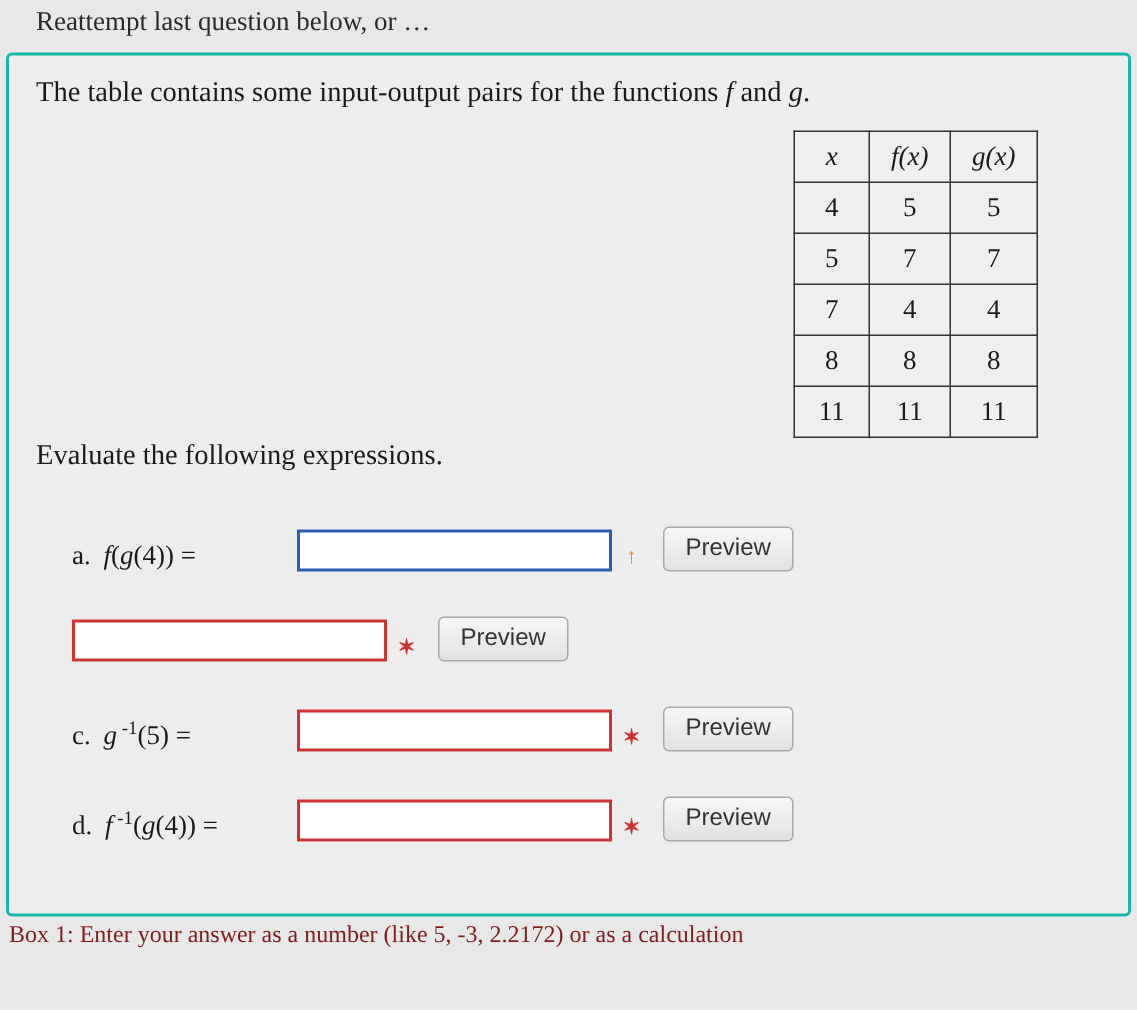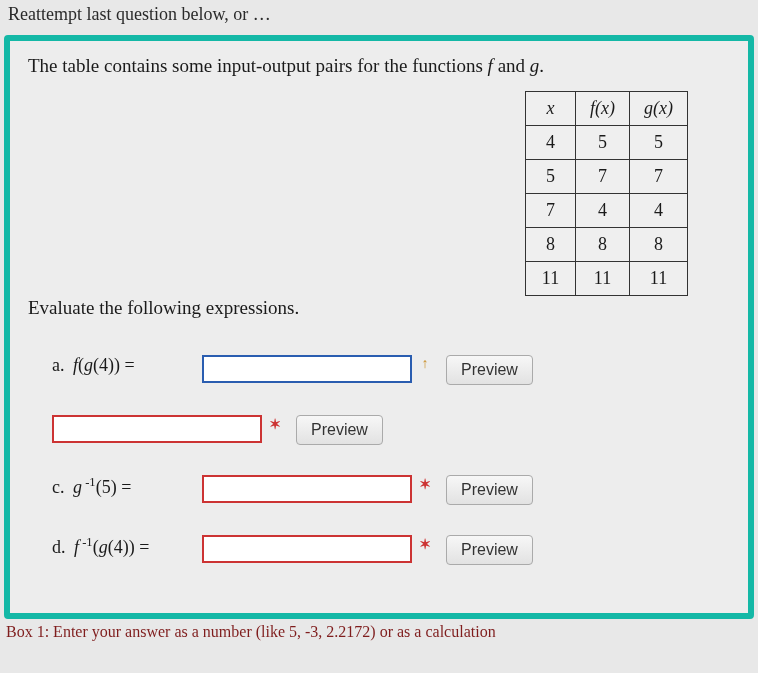--- a/index.html
+++ b/index.html
@@ -9,23 +9,24 @@
       width: 758px;
       height: 673px;
       overflow: hidden;
       position: relative;
       color: #1a1a1a;
     }
     .reattempt {
       font-size: 18px;
       padding: 4px 8px 10px 8px;
       color: #2a2a2a;
+      margin-left: 16px;
     }
     .main-box {
-      border: 6px solid #14b8a6;
+      border: 2px solid #14b8a6;
       border-radius: 4px;
       background: #ededed;
       margin: 0 4px 0 4px;
       padding: 14px 18px 18px 18px;
       position: relative;
     }
     .prompt {
       font-size: 19px;
       margin-bottom: 12px;
     }
@@ -45,21 +46,21 @@
       min-width: 50px;
     }
     .data-table th { font-weight: normal; }
     .evaluate-line {
       font-size: 19px;
       margin-top: 220px;
       margin-bottom: 36px;
     }
     .qrow {
       display: flex;
-      align-items: flex-start;
+      align-items: flex-end;
       margin: 0 0 30px 24px;
       font-size: 18px;
     }
     .qlabel {
       min-width: 150px;
       font-family: 'Times New Roman', serif;
     }
     .qlabel .letter { margin-right: 4px; }
     .answer-input {
       height: 28px;

